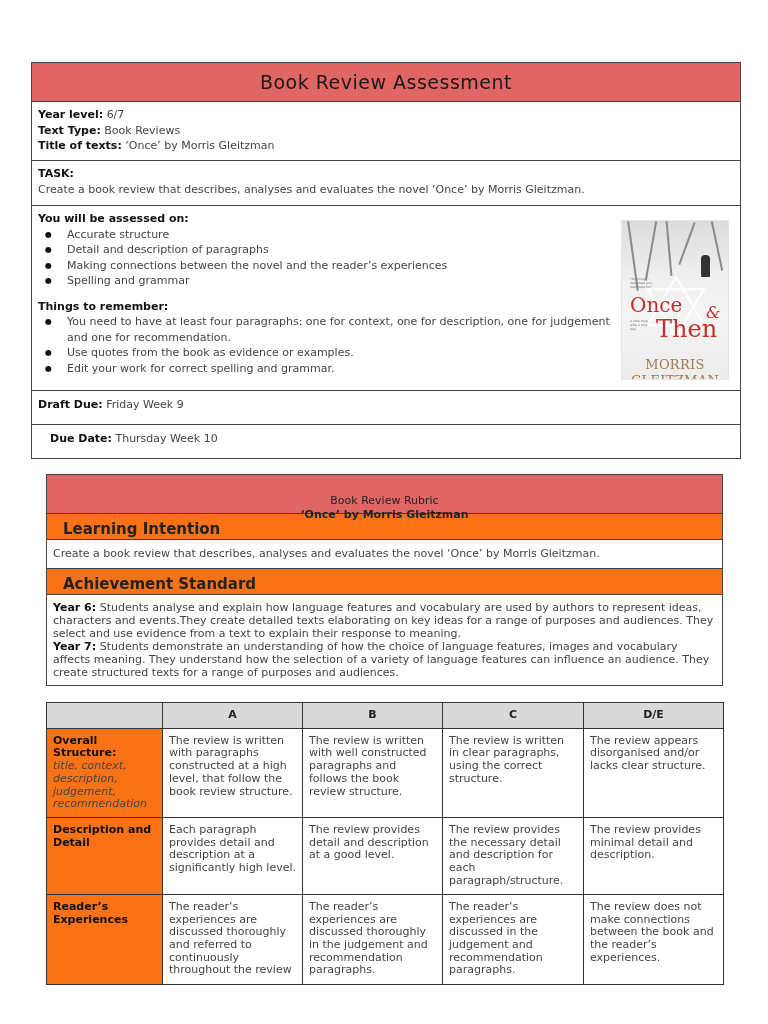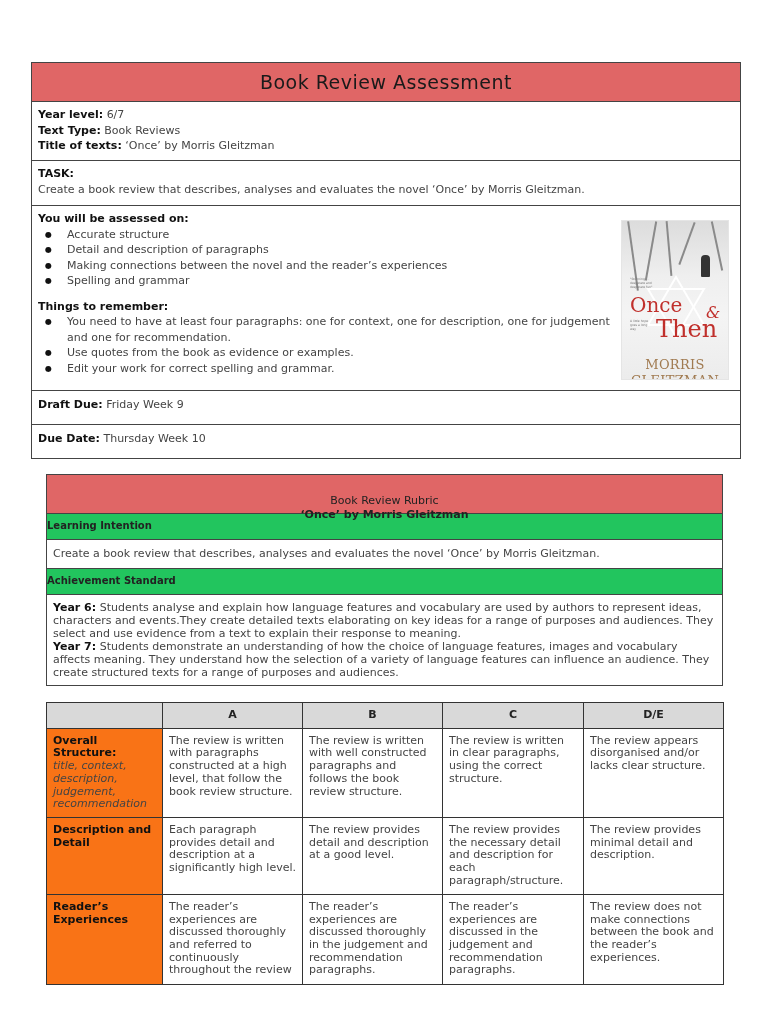--- a/index.html
+++ b/index.html
@@ -9,41 +9,41 @@
   
   .assess { position: absolute; left: 31px; top: 62px; width: 710px; border: 1px solid #444; box-sizing: border-box; }
   .assess .title-bar { background: #e06666; height: 38px; border-bottom: 1px solid #444; display: flex; align-items: center; justify-content: center; font-size: 19px; letter-spacing: 0.5px; color: #1a1a1a; font-family: "DejaVu Sans", sans-serif; }
   .assess .sec { border-bottom: 1px solid #444; padding: 5px 6px; font-size: 11px; line-height: 15.5px; color: #444; }
   .assess .sec:last-child { border-bottom: none; }
   .assess b { color: #111; font-weight: bold; }
   .sec.info { height: 48px; }
   .sec.task { height: 34px; }
   .sec.assessed { position: relative; height: 174px; }
   .sec.draft { height: 22px; padding-top: 6px; }
-  .sec.due { height: 22px; padding-top: 6px; }
+  .sec.due { height: 22px; padding-top: 6px; margin-left: 12px; }
   ul.bul { list-style: none; margin: 0; padding: 0; }
   ul.bul li { position: relative; padding-left: 29px; padding-right: 120px; }
   ul.bul li::before { content: "●"; position: absolute; left: 7px; top: 0; font-size: 8px; color: #111; }
   .gap { height: 10px; }
 
   .cover { position: absolute; right: 11px; top: 14px; width: 106px; height: 158px; background: linear-gradient(180deg, #dcdcdc 0%, #efefef 35%, #f4f4f4 60%, #ececec 100%); border: 1px solid #e5e5e5; overflow: hidden; }
   .cover .tree { position: absolute; width: 2px; background: #8a8a8a; }
   .cover .figure { position: absolute; left: 79px; top: 34px; width: 9px; height: 22px; background: #333; border-radius: 4px 4px 1px 1px; }
   .cover .star { position: absolute; left: 22px; top: 54px; width: 64px; height: 64px; }
   .cover .once { position: absolute; left: 8px; top: 72px; font-family: "DejaVu Serif", serif; color: #c0302c; font-size: 20px; line-height: 24px; }
   .cover .then { position: absolute; left: 34px; top: 96px; font-family: "DejaVu Serif", serif; color: #c0302c; font-size: 24px; line-height: 24px; }
   .cover .amp { position: absolute; left: 84px; top: 84px; font-family: "DejaVu Serif", serif; color: #c0302c; font-size: 16px; font-style: italic; }
   .cover .author { position: absolute; left: 0; right: 0; top: 136px; text-align: center; font-family: "DejaVu Serif", serif; color: #a07a50; font-size: 13px; letter-spacing: 0.3px; }
   .cover .blurb { position: absolute; font-size: 3px; color: #777; line-height: 4px; }
 
   
   .rubric { position: absolute; left: 46px; top: 474px; width: 677px; border: 1px solid #444; box-sizing: border-box; }
   .rubric .rtitle { background: #e06666; height: 39px; border-bottom: 1px solid #444; text-align: center; font-size: 11px; line-height: 14px; padding-top: 19px; box-sizing: border-box; color: #222; }
   .rubric .rtitle .sub { font-weight: bold; }
-  .rubric .grey { background: #22c55e; height: 26px; border-bottom: 1px solid #444; font-size: 10px; font-weight: bold; padding: 6px 0; box-sizing: border-box; color: #222; }
+  .rubric .grey { background: #f97316; height: 26px; border-bottom: 1px solid #444; font-size: 15px; font-weight: bold; padding: 6px 16px; box-sizing: border-box; color: #222; }
   .rubric .white { border-bottom: 1px solid #444; font-size: 11px; padding: 6px 6px; color: #444; line-height: 13px; }
   .rubric .white.li { height: 29px; box-sizing: border-box; padding-top: 7px; }
   .rubric .white:last-child { border-bottom: none; }
   .rubric .std b { color: #111; }
 
   
   table.grades { position: absolute; left: 46px; top: 702px; width: 677px; border-collapse: collapse; table-layout: fixed; font-size: 11px; }
   table.grades th, table.grades td { border: 1px solid #333; vertical-align: top; padding: 6px 6px; line-height: 12.7px; color: #444; }
   table.grades th { background: #d9d9d9; height: 12px; text-align: center; font-weight: bold; color: #222; padding: 6px 6px; }
   table.grades td.rowhead { background: #f97316; color: #222; }

